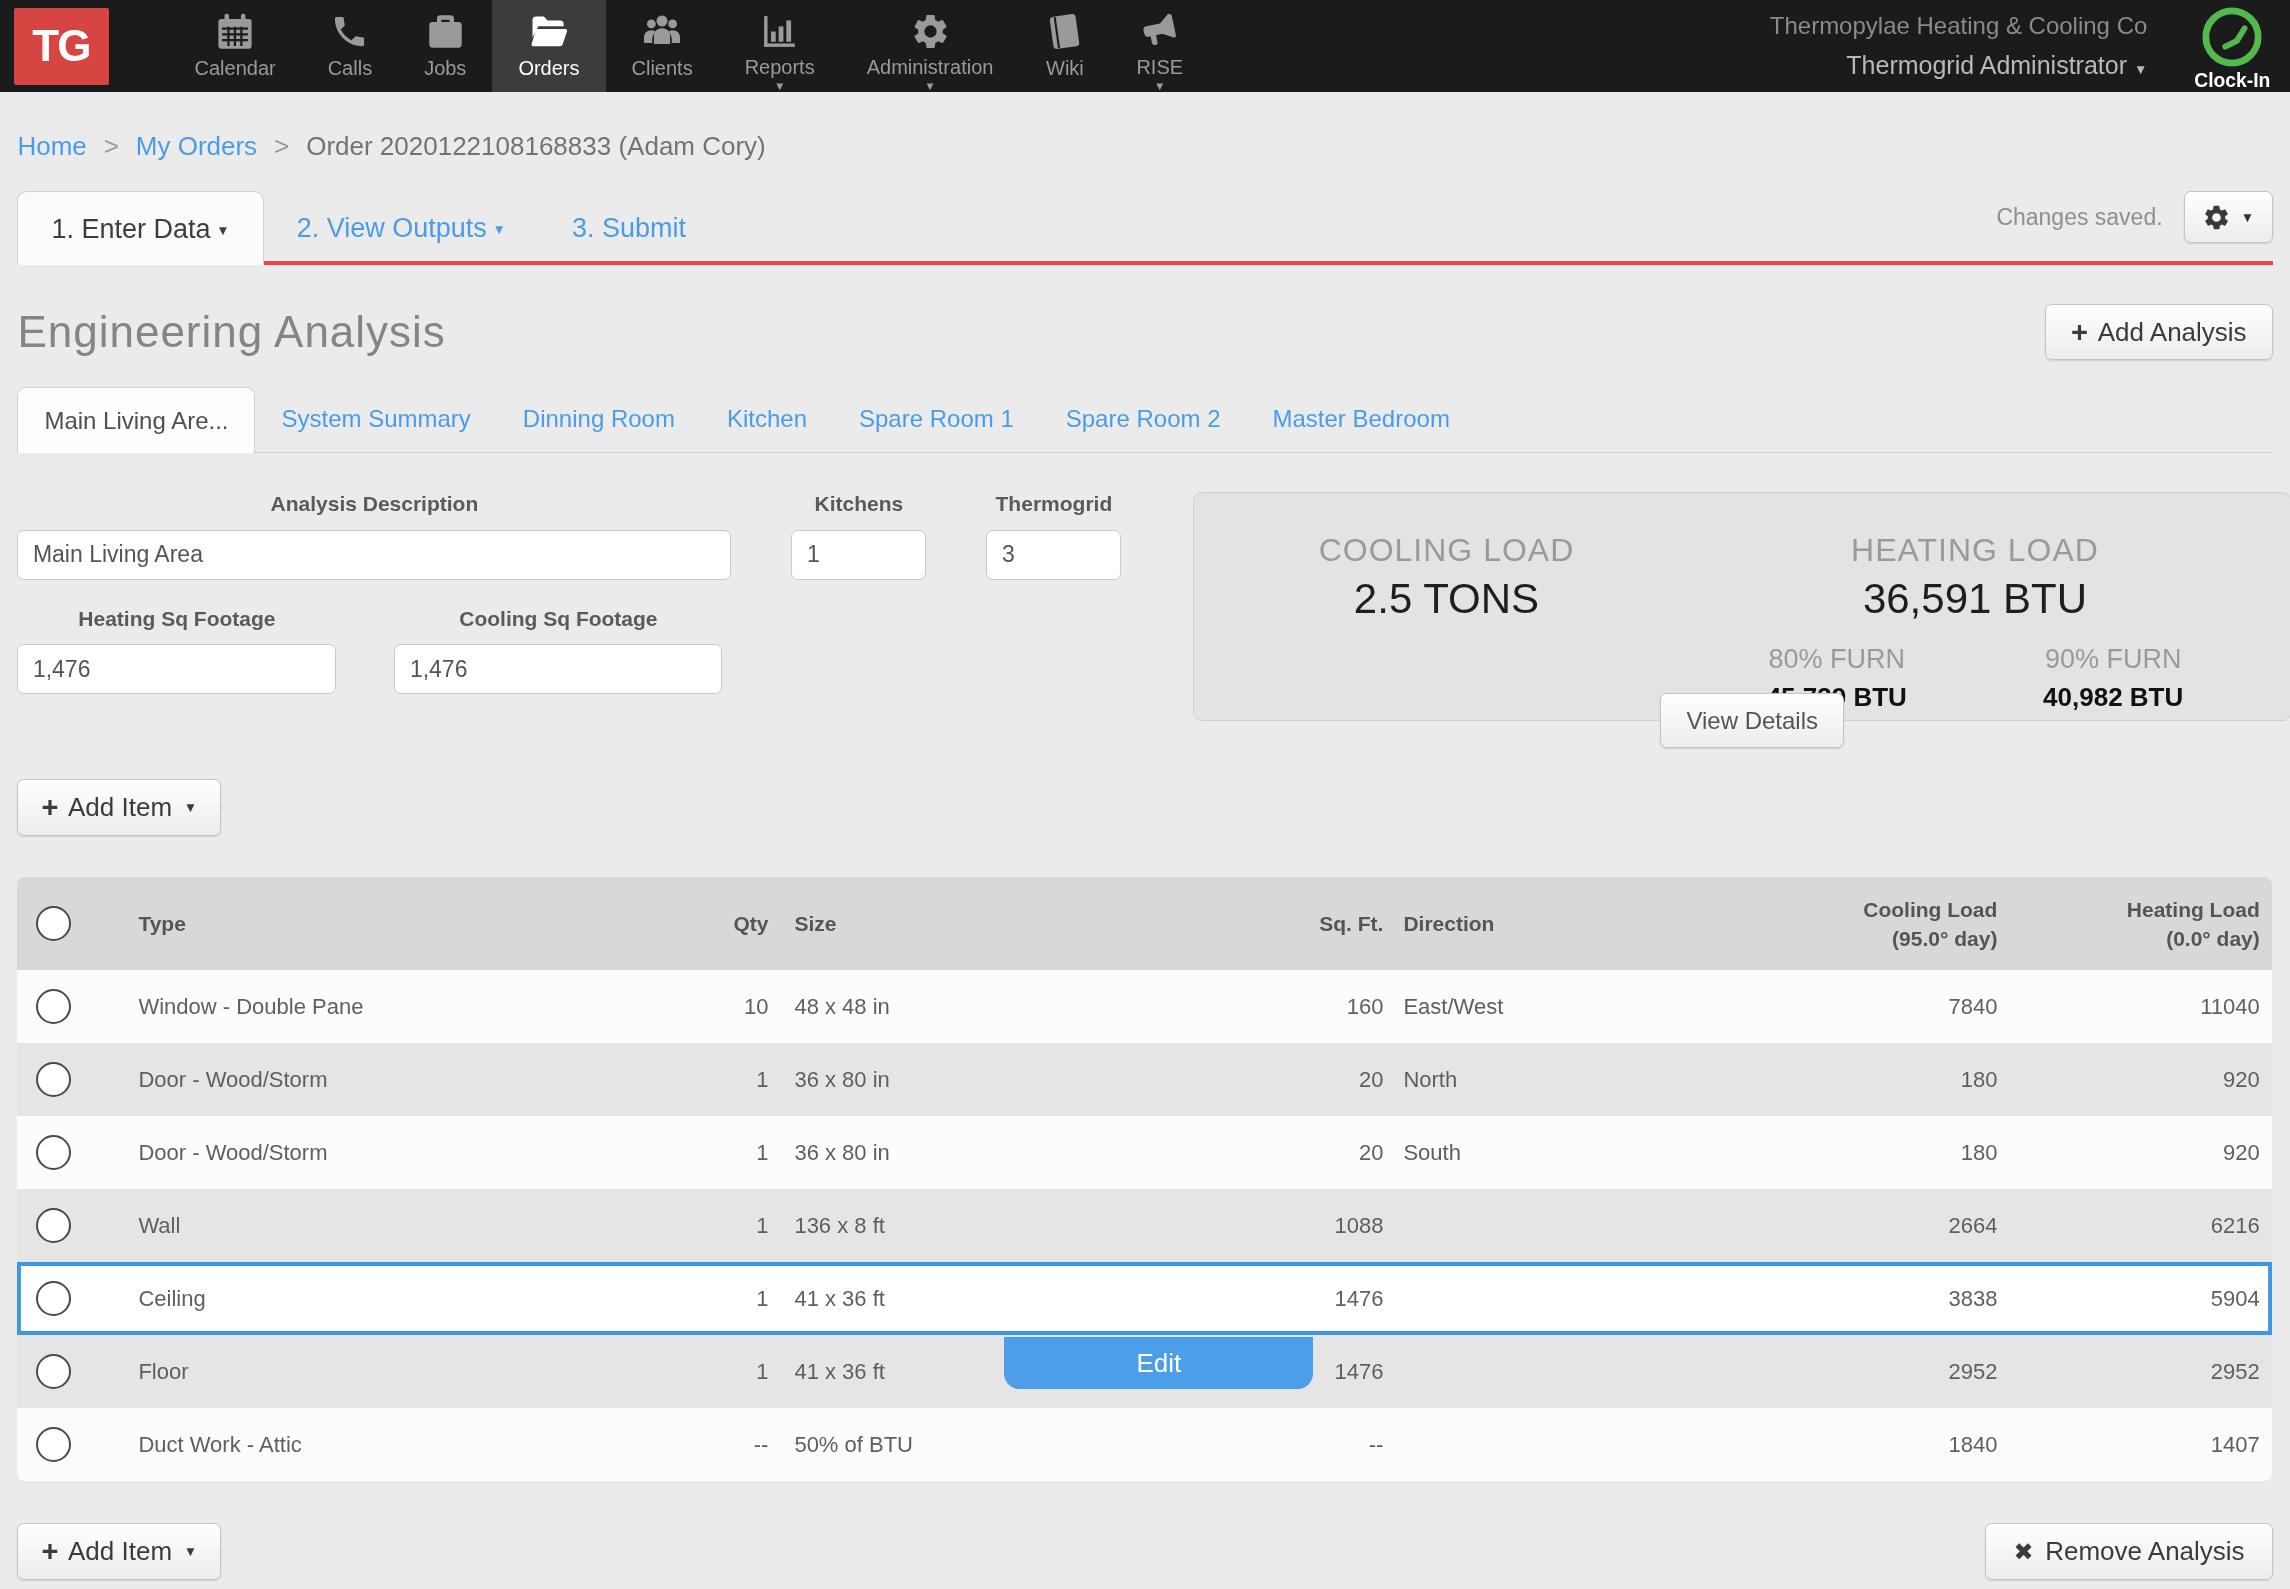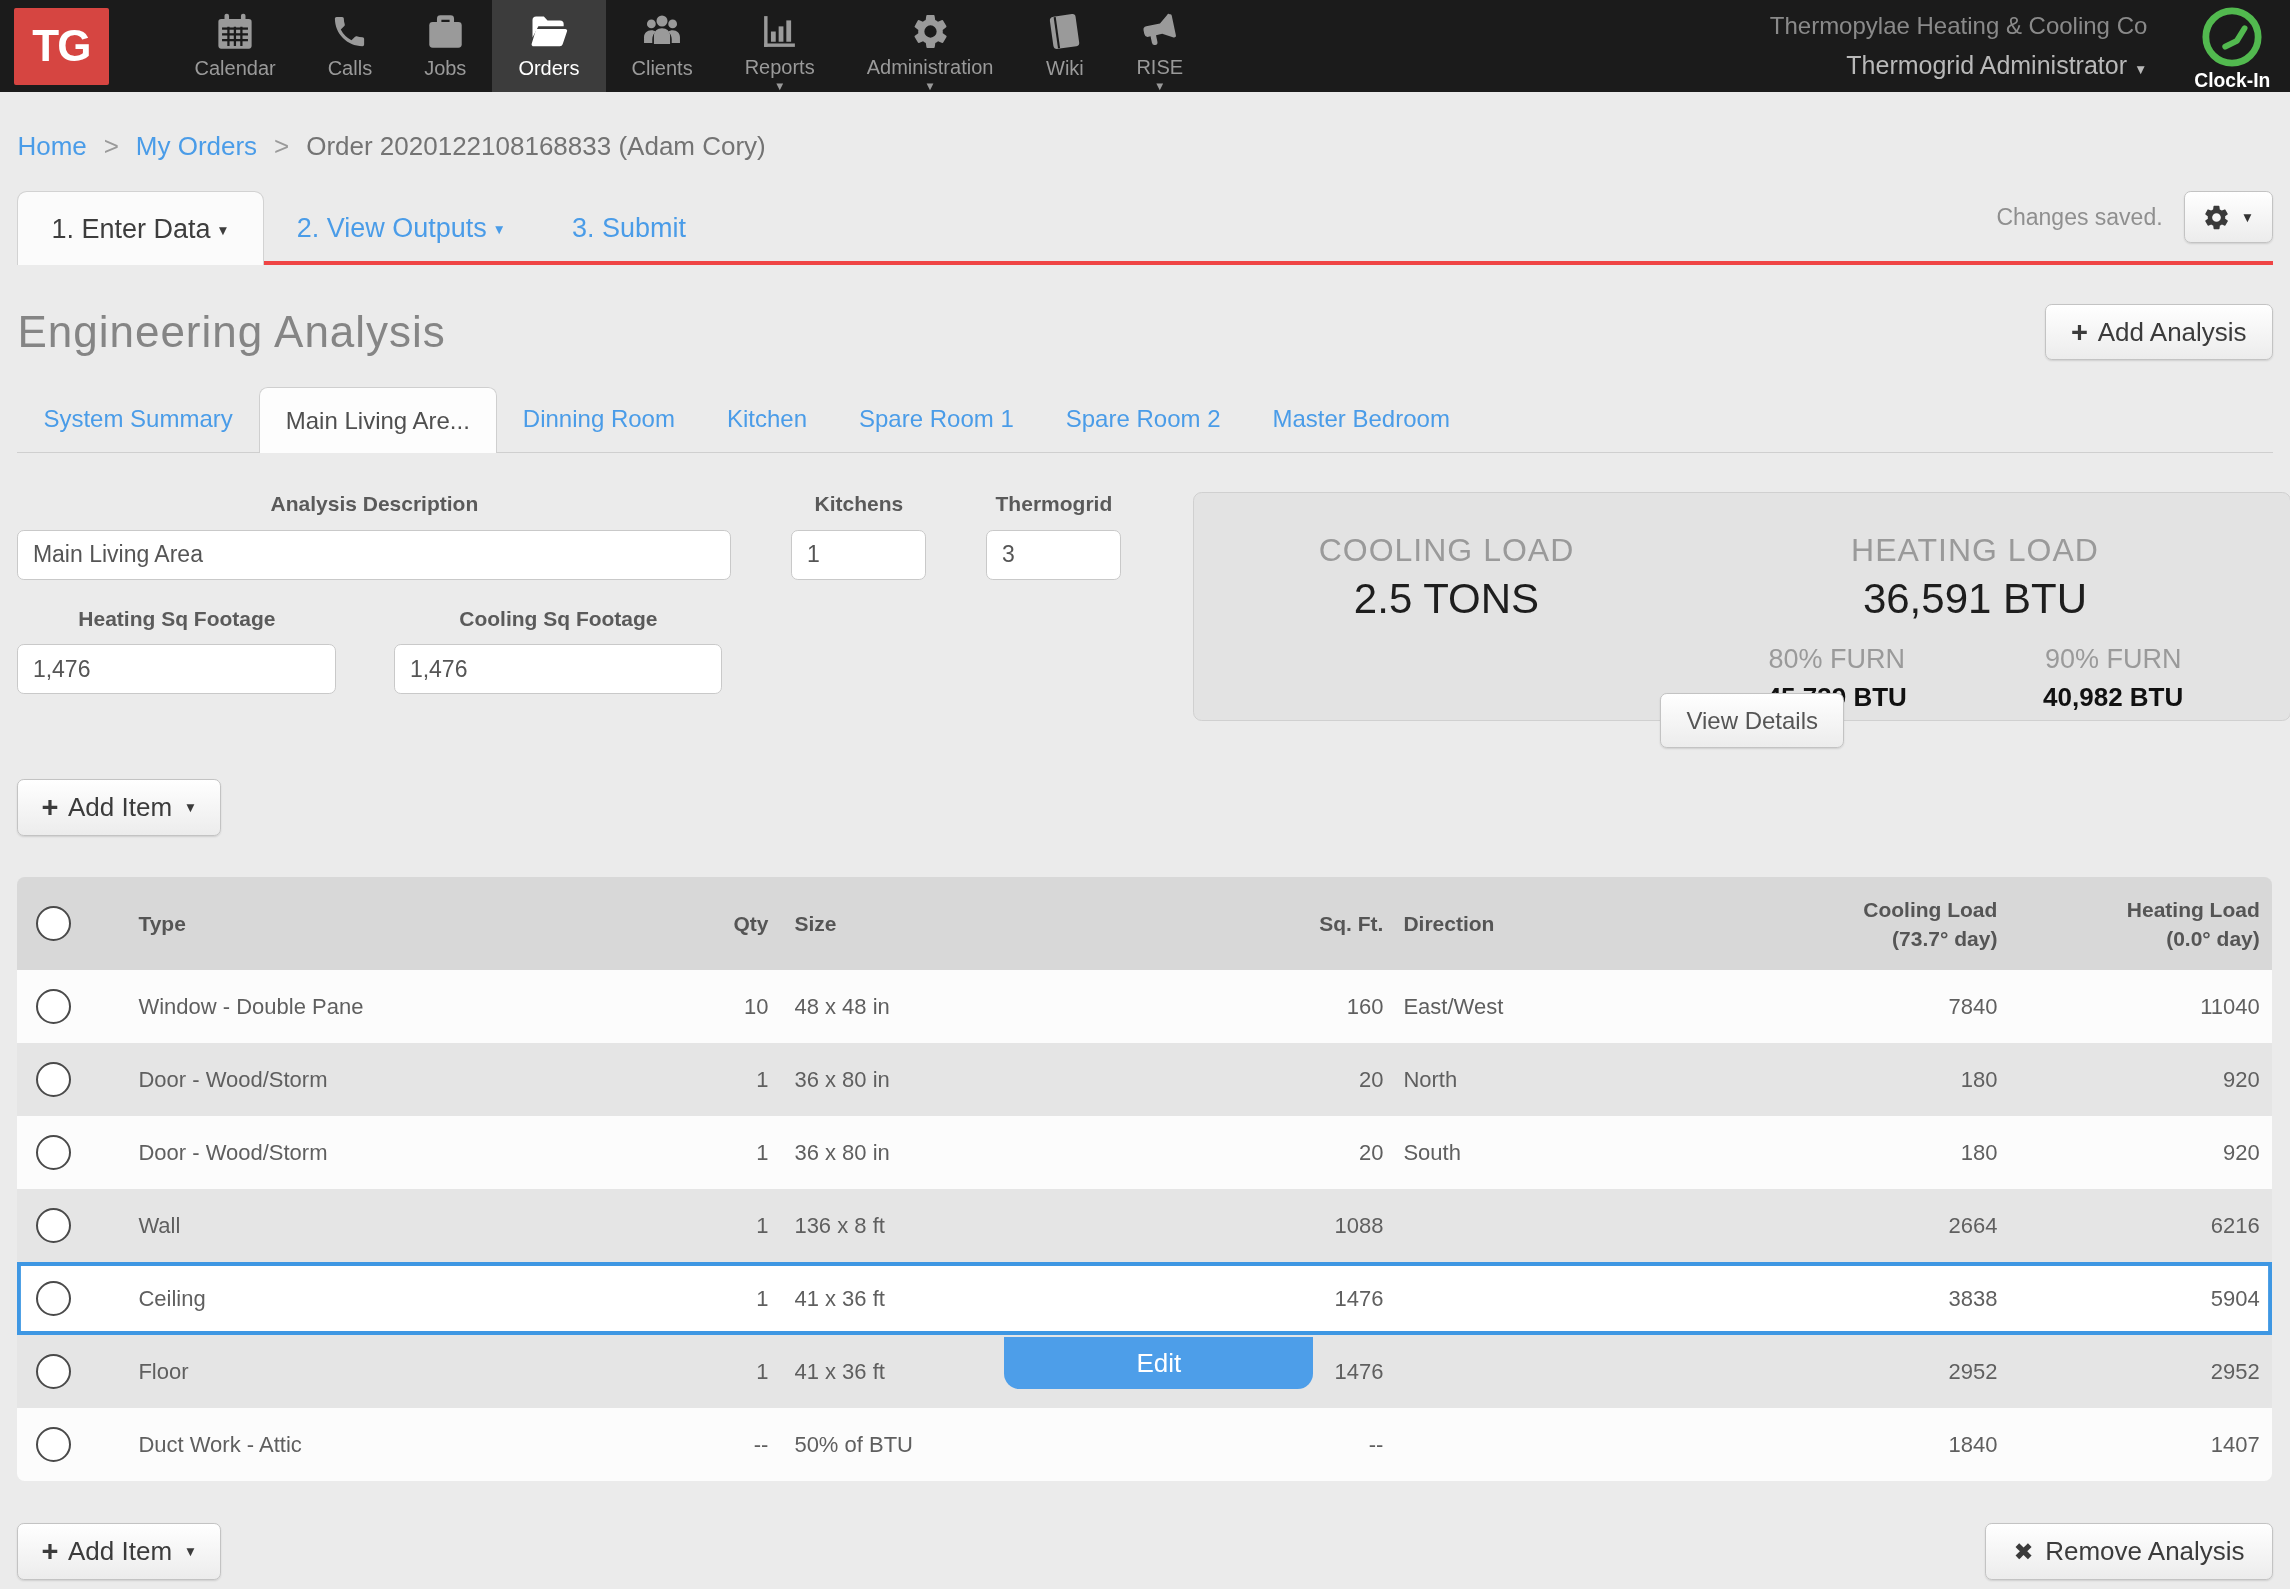--- a/index.html
+++ b/index.html
@@ -322,22 +322,22 @@
 
   <div class="page-head">
     <div class="page-title">Engineering Analysis</div>
     <button class="btn add-analysis-btn">
       <span class="plus">+</span>
       <span>Add Analysis</span>
     </button>
   </div>
 
   <div class="subtabs">
+    <div class="subtab active">Main Living Are...</div>
     <div class="subtab">System Summary</div>
-    <div class="subtab active">Main Living Are...</div>
     <div class="subtab">Dinning Room</div>
     <div class="subtab">Kitchen</div>
     <div class="subtab">Spare Room 1</div>
     <div class="subtab">Spare Room 2</div>
     <div class="subtab">Master Bedroom</div>
   </div>
 
   <div class="form-region">
     <div class="form-left">
       <div class="frow">
@@ -402,21 +402,21 @@
       <div class="c-radio">
           <span class="radio"></span>
         </div>
       <div class="c-type">Type</div>
       <div class="c-qty">Qty</div>
       <div class="c-size">Size</div>
       <div class="c-sqft">Sq. Ft.</div>
       <div class="c-dir">Direction</div>
       <div class="c-cool hdr-2line">
         <span>Cooling Load</span>
-          <span>(73.7° day)</span>
+          <span>(95.0° day)</span>
       </div>
       <div class="c-heat hdr-2line">
         <span>Heating Load</span>
           <span>(0.0° day)</span>
       </div>
     </div>
 
     <div class="trow white">
       <div class="c-radio">
           <span class="radio"></span>

